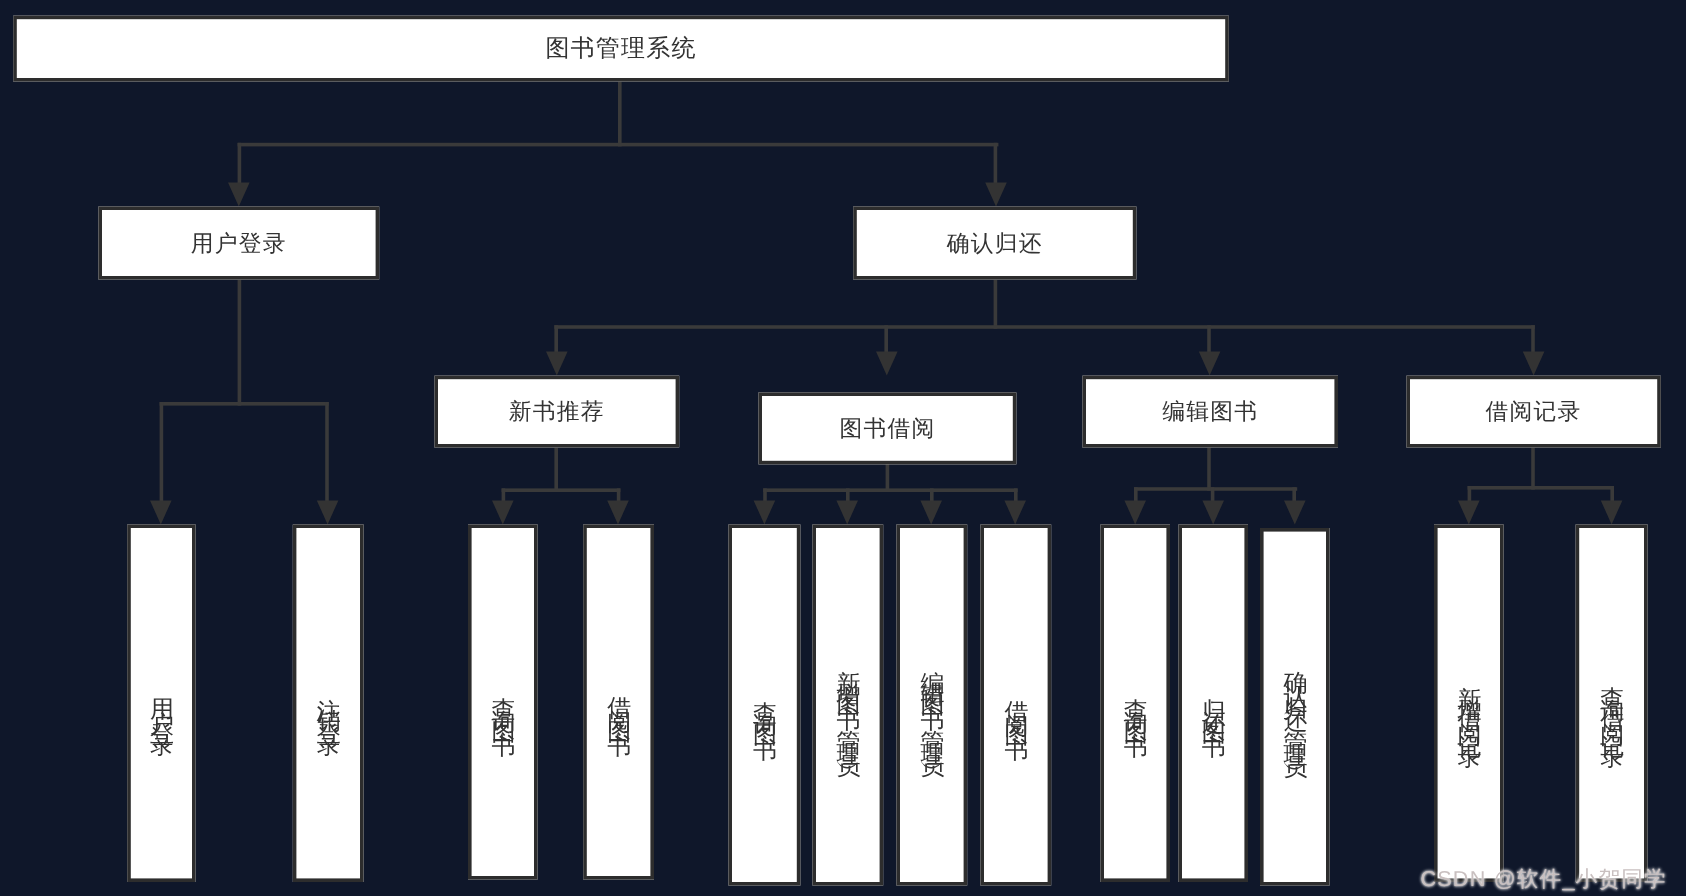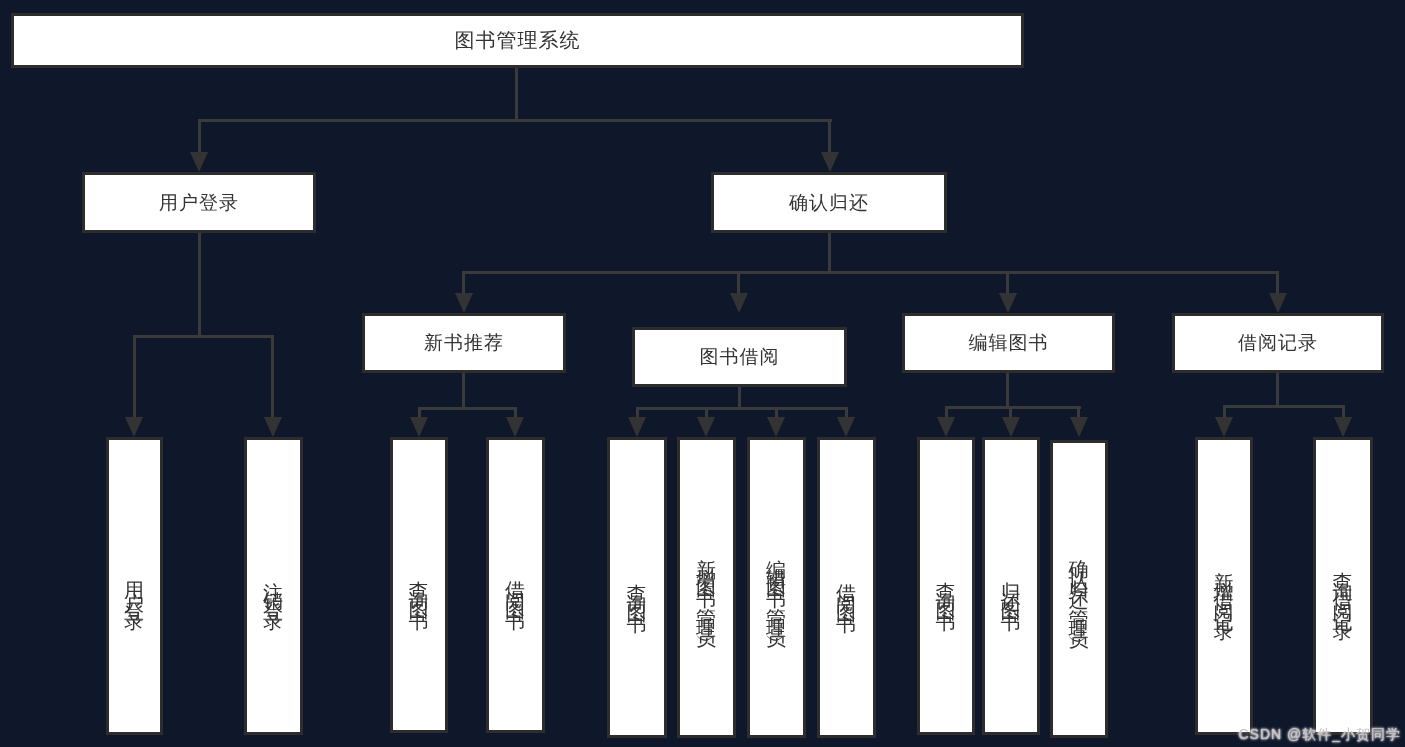--- a/index.html
+++ b/index.html
@@ -22,22 +22,22 @@
   }
   
   .ln{position:absolute;background:#3a3a3a;z-index:1;}
   
   .ar{
     position:absolute;width:0;height:0;z-index:1;
     border-left:9px solid transparent;border-right:9px solid transparent;
     border-top:20px solid #333333;
   }
   .watermark{
-    position:absolute;right:4px;bottom:3px;z-index:5;
-    font-size:14px;letter-spacing:1px;color:#c9c0c0;
+    position:absolute;right:16px;bottom:3px;z-index:5;
+    font-size:18px;letter-spacing:1px;color:#c9c0c0;
     text-shadow:0 0 2px #ffffff,0 0 3px #ffffff;
     white-space:nowrap;
     margin-top:20px;
   }
 </style>
 </head>
 <body>
 
 <div class="stage">
 

